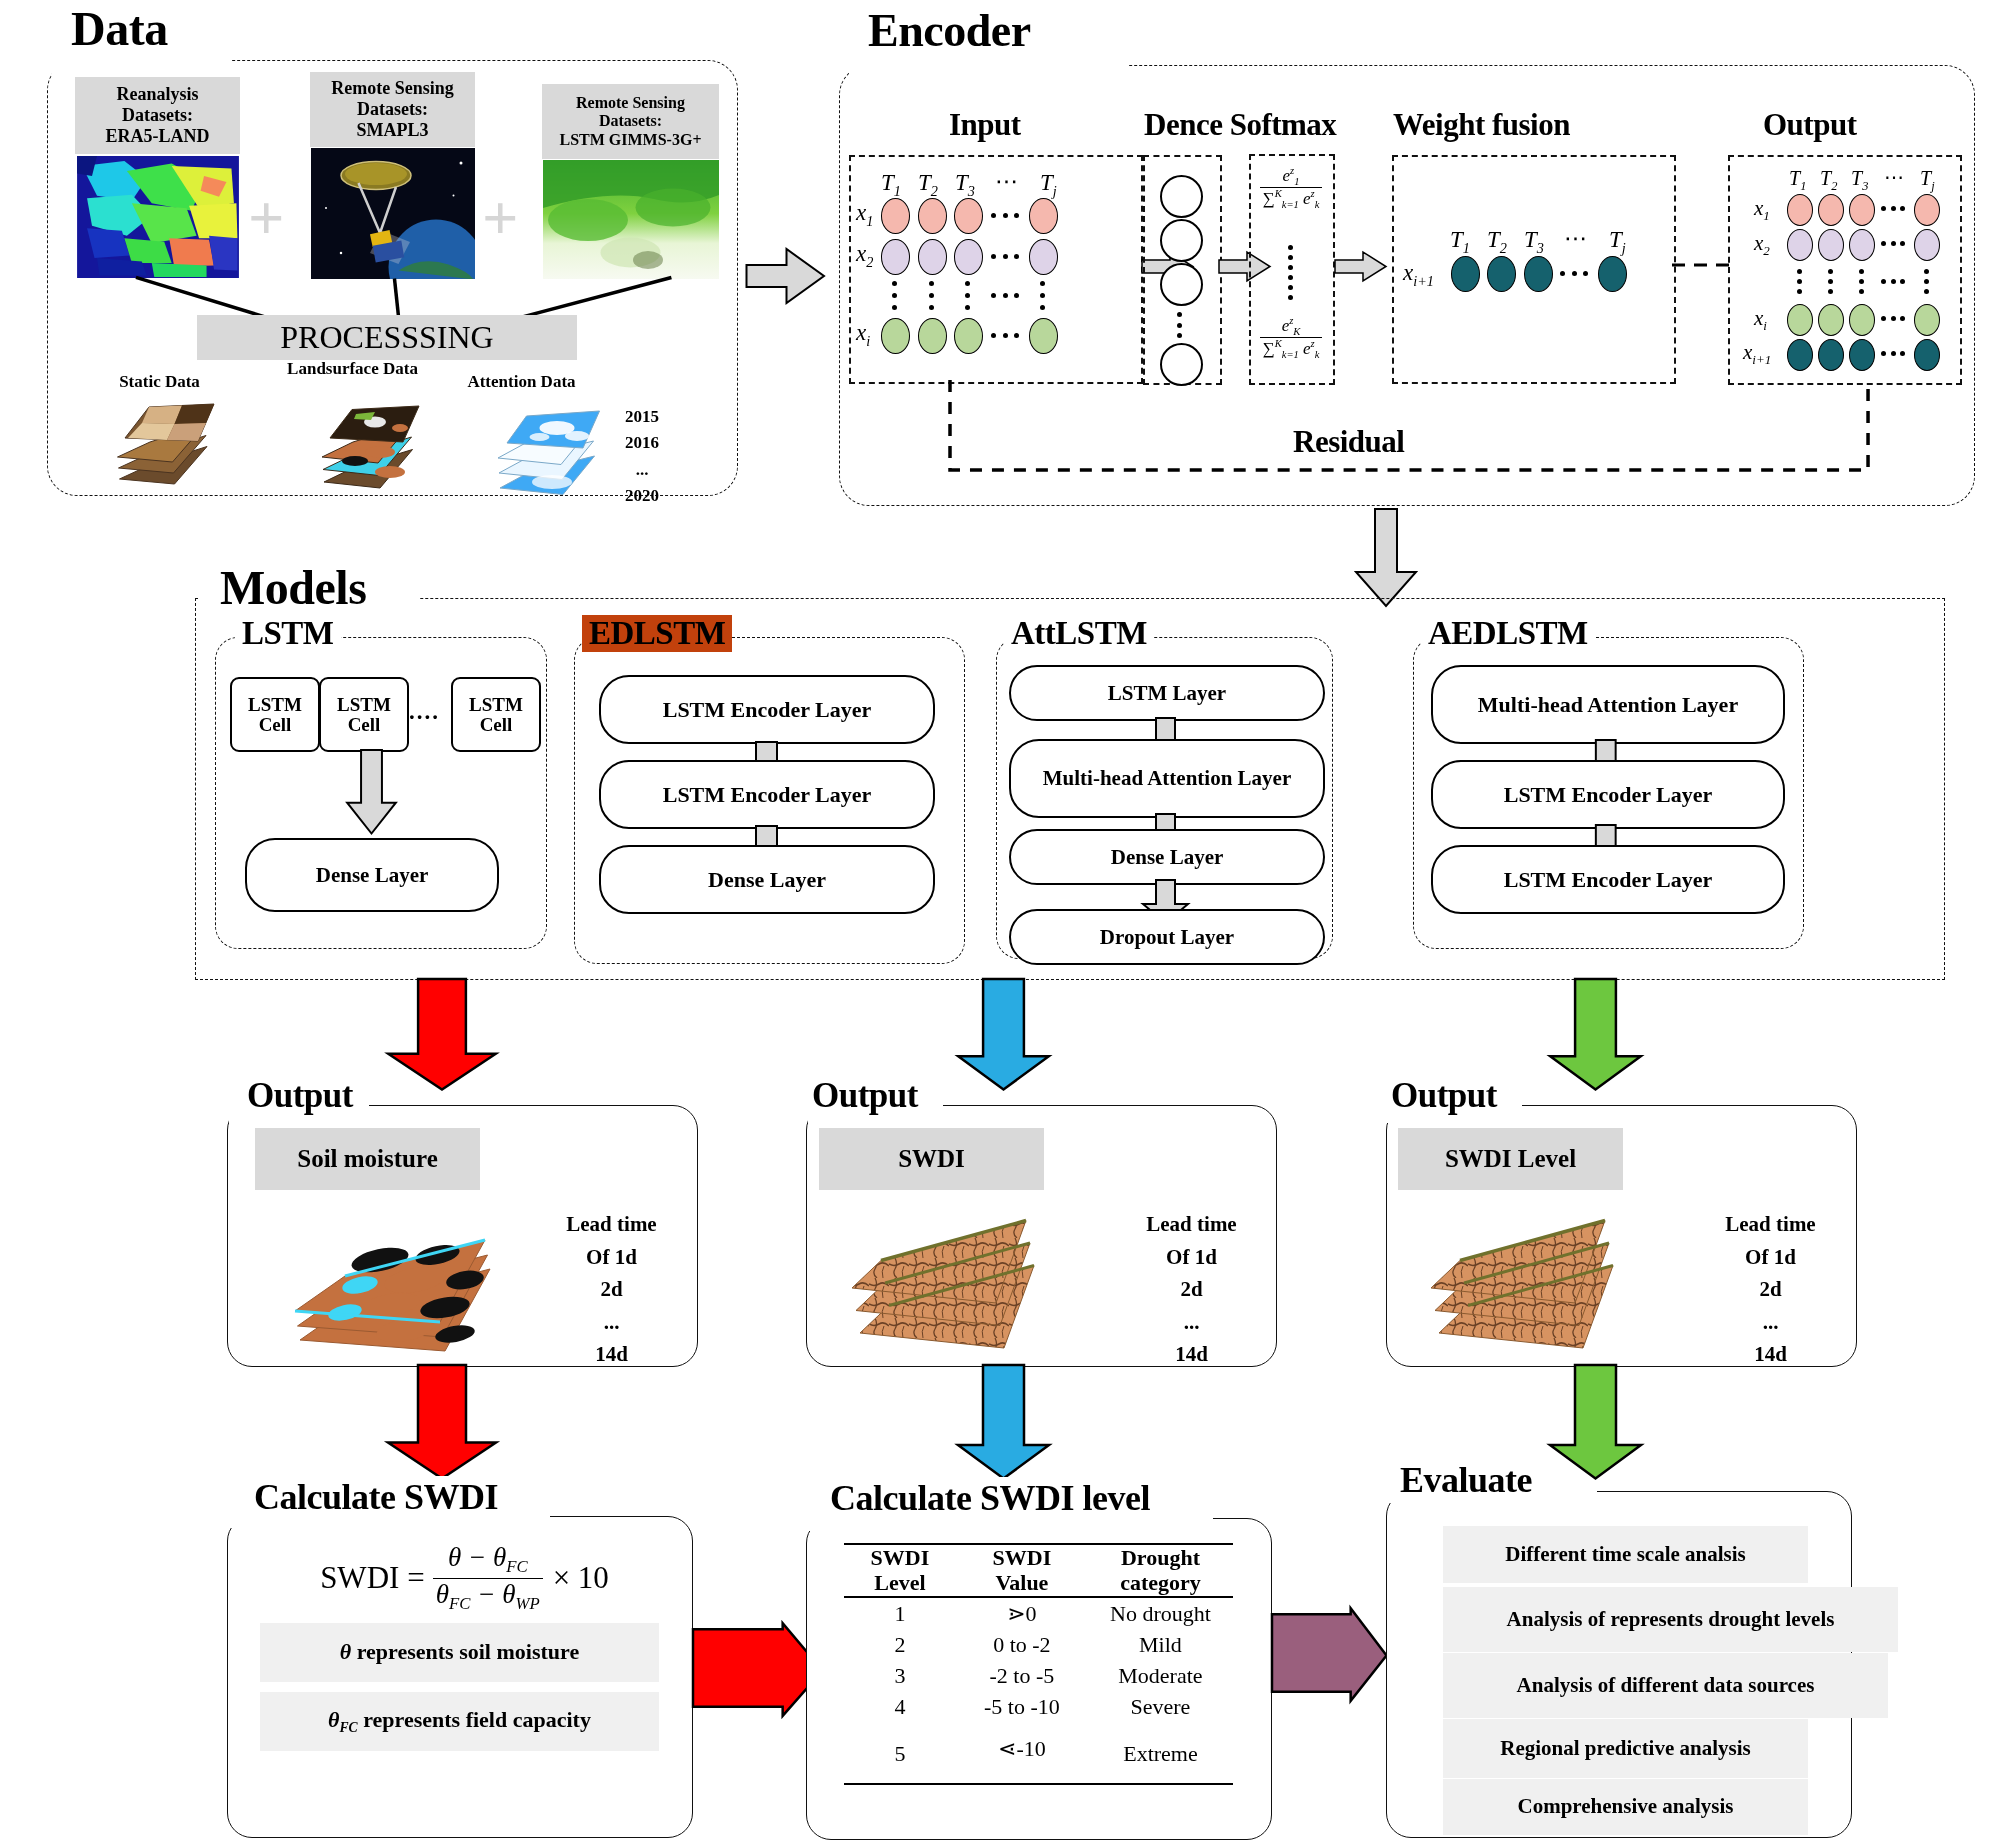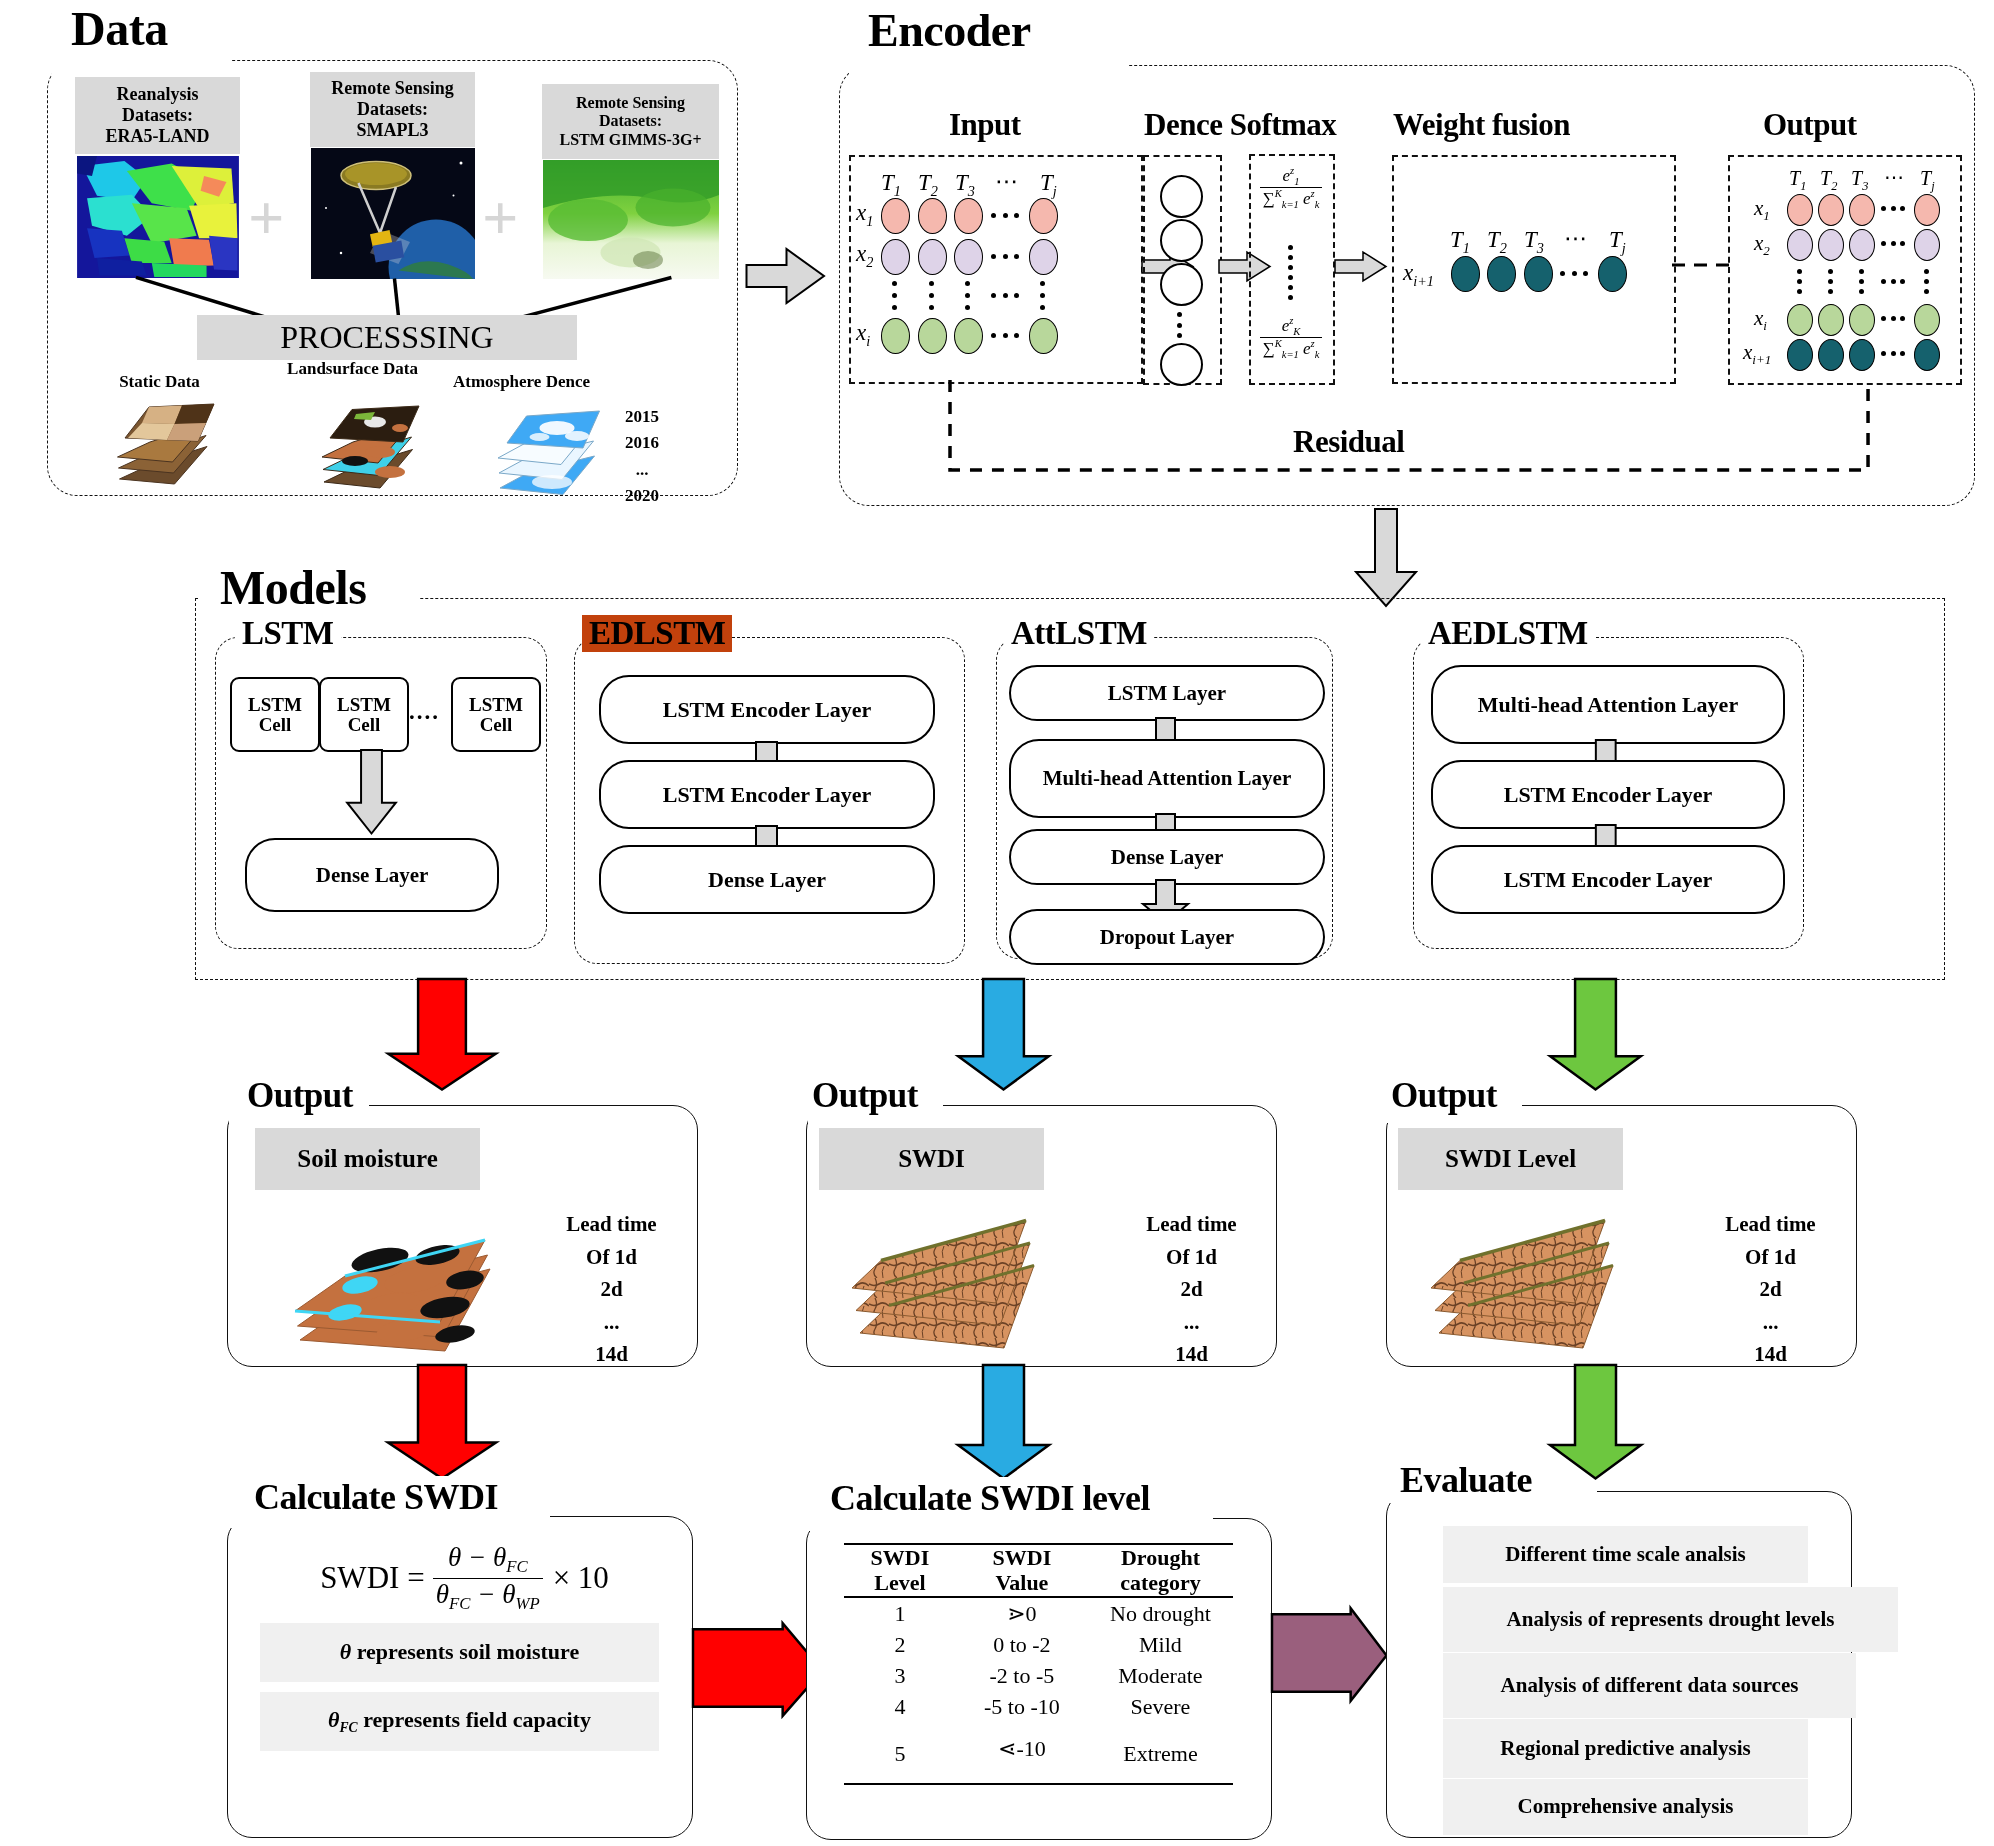--- a/index.html
+++ b/index.html
@@ -256,21 +256,21 @@
       <ellipse cx="150" cy="40" rx="22" ry="11" fill="#e8e8e8"></ellipse>
       <ellipse cx="200" cy="52" rx="16" ry="8" fill="#c4713f"></ellipse>
       <path d="M112 24 L150 20 L142 36 L108 34 Z" fill="#7bb63a"></path>
       <ellipse cx="160" cy="100" rx="30" ry="12" fill="#c4713f"></ellipse>
       <ellipse cx="110" cy="118" rx="26" ry="10" fill="#111"></ellipse>
       <ellipse cx="180" cy="140" rx="30" ry="12" fill="#c4713f"></ellipse>
     </svg>
   </div>
 
   <div class="caption" style="left:449px;top:372px;width:145px;font-size:17px;">
-    <span>Atmosphere Dence</span>
+    <span>Attention Data</span>
   </div>
   <div class="imgph" style="left:477px;top:407px;width:140px;height:95px;">
     <svg width="140" height="95" viewBox="0 0 280 190">
       <polygon points="105,130 235,98 172,175 46,162" fill="#3fa9f5" stroke="#7aa8c8" stroke-width="2"></polygon>
       <polygon points="103,100 233,68 170,145 44,132" fill="#eaf6ff" stroke="#7aa8c8" stroke-width="2"></polygon>
       <polygon points="101,70 231,38 168,115 42,102" fill="#f7fcff" stroke="#7aa8c8" stroke-width="2"></polygon>
       <polygon points="99,18 245,8 212,82 60,72" fill="#3fa9f5" stroke="#7aa8c8" stroke-width="2"></polygon>
       <ellipse cx="160" cy="42" rx="35" ry="14" fill="#fff" opacity="0.92"></ellipse>
       <ellipse cx="200" cy="58" rx="24" ry="10" fill="#fff" opacity="0.85"></ellipse>
       <ellipse cx="125" cy="60" rx="20" ry="8" fill="#fff" opacity="0.8"></ellipse>
@@ -788,18 +788,18 @@
   <svg class="abs" style="left:1271px;top:1608px;width:117px;height:95px;" viewBox="0 0 235 190" width="117" height="95">
     <polygon points="2,12 160,12 160,0 232,95 160,186 160,168 2,168" fill="#9a5f7d" stroke="#000" stroke-width="5"></polygon>
   </svg>
 
   <div class="solidbox" style="left:1386px;top:1491px;width:464px;height:345px;"></div>
   <div class="ttl abs" style="left:1393px;top:1459px;font-size:36px;background:#fff;padding:0 7px;z-index:6;">Evaluate</div>
   <div class="abs" style="left:1387px;top:1488px;width:210px;height:15px;background:#fff;z-index:5;"></div>
 
   <div class="lightbar" style="left:1443px;top:1526px;width:365px;height:57px;font-size:21px;">Different time scale analsis</div>
   <div class="lightbar" style="left:1443px;top:1587px;width:365px;height:65px;font-size:21px;padding:0 45px;">Analysis of represents drought levels</div>
-  <div class="lightbar" style="left:1443px;top:1653px;width:365px;height:65px;font-size:21px;padding:0 24px;">Analysis of different data sources</div>
+  <div class="lightbar" style="left:1443px;top:1653px;width:365px;height:65px;font-size:21px;padding:0 40px;">Analysis of different data sources</div>
   <div class="lightbar" style="left:1443px;top:1719px;width:365px;height:59px;font-size:21px;">Regional predictive analysis</div>
   <div class="lightbar" style="left:1443px;top:1779px;width:365px;height:56px;font-size:21px;">Comprehensive analysis</div>
 
 </div>
 
 
 </body></html>

